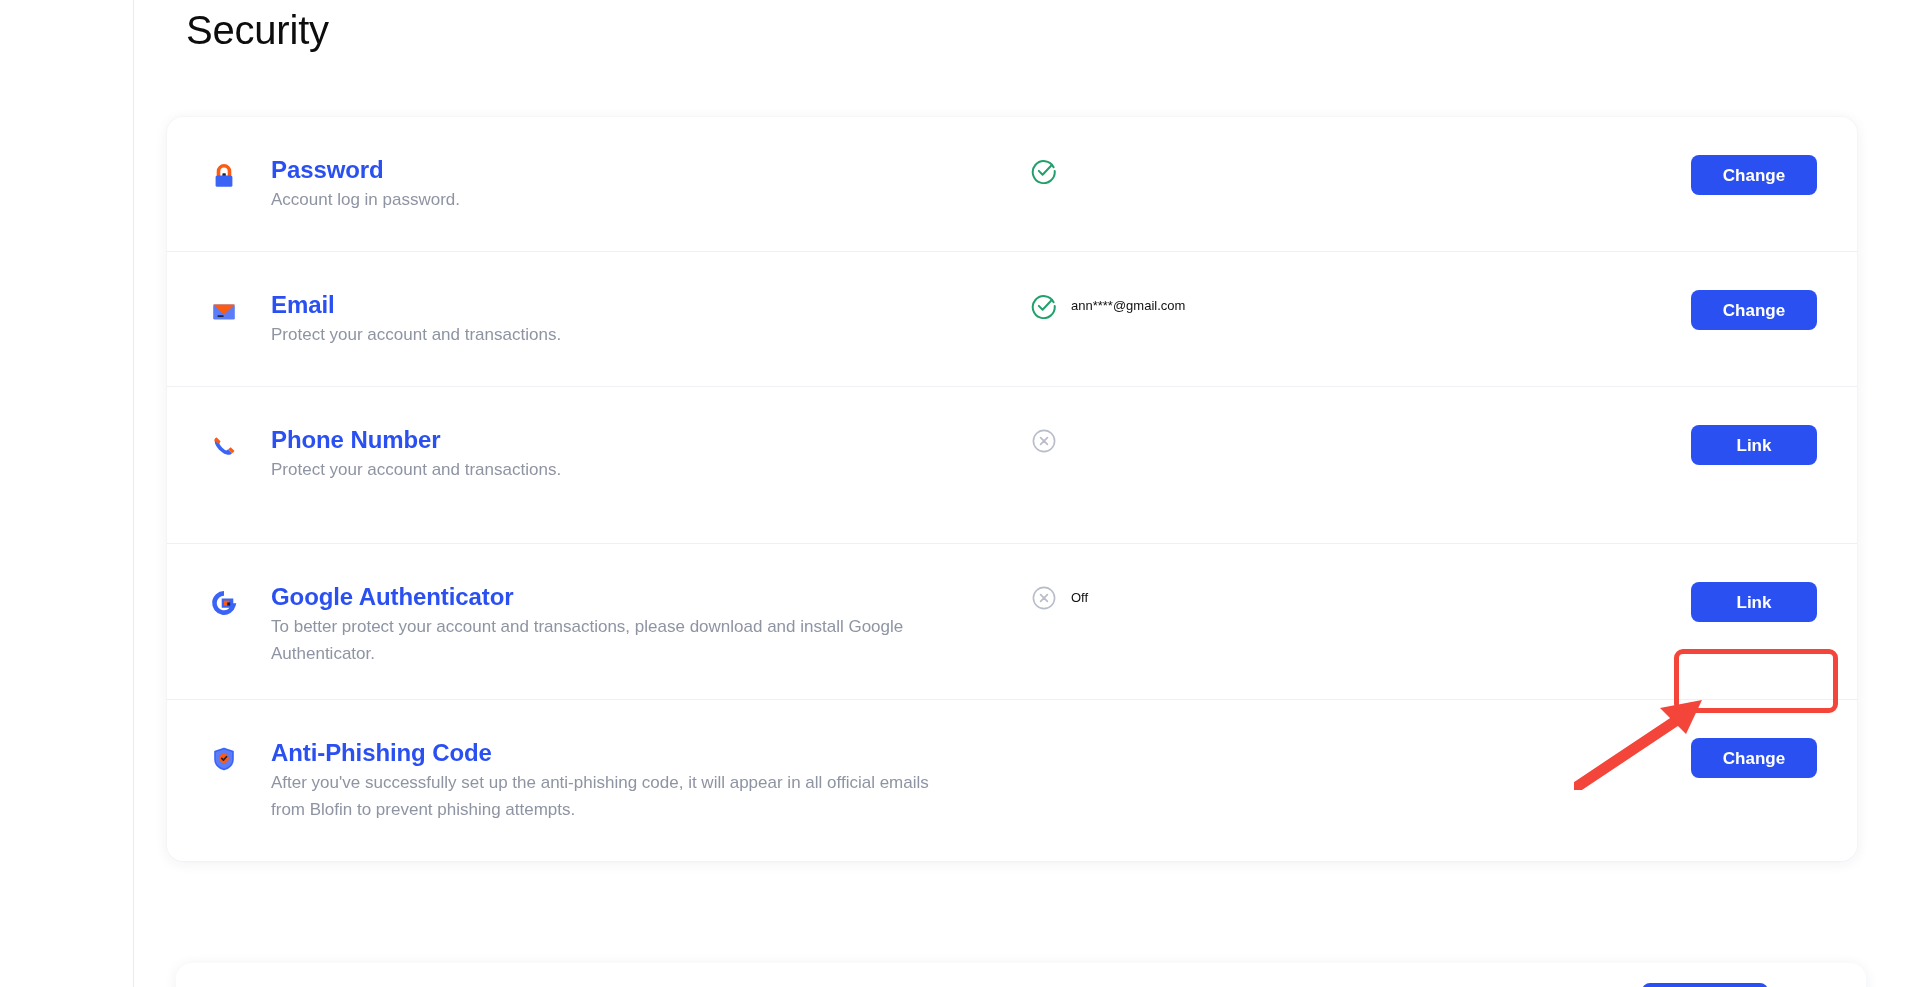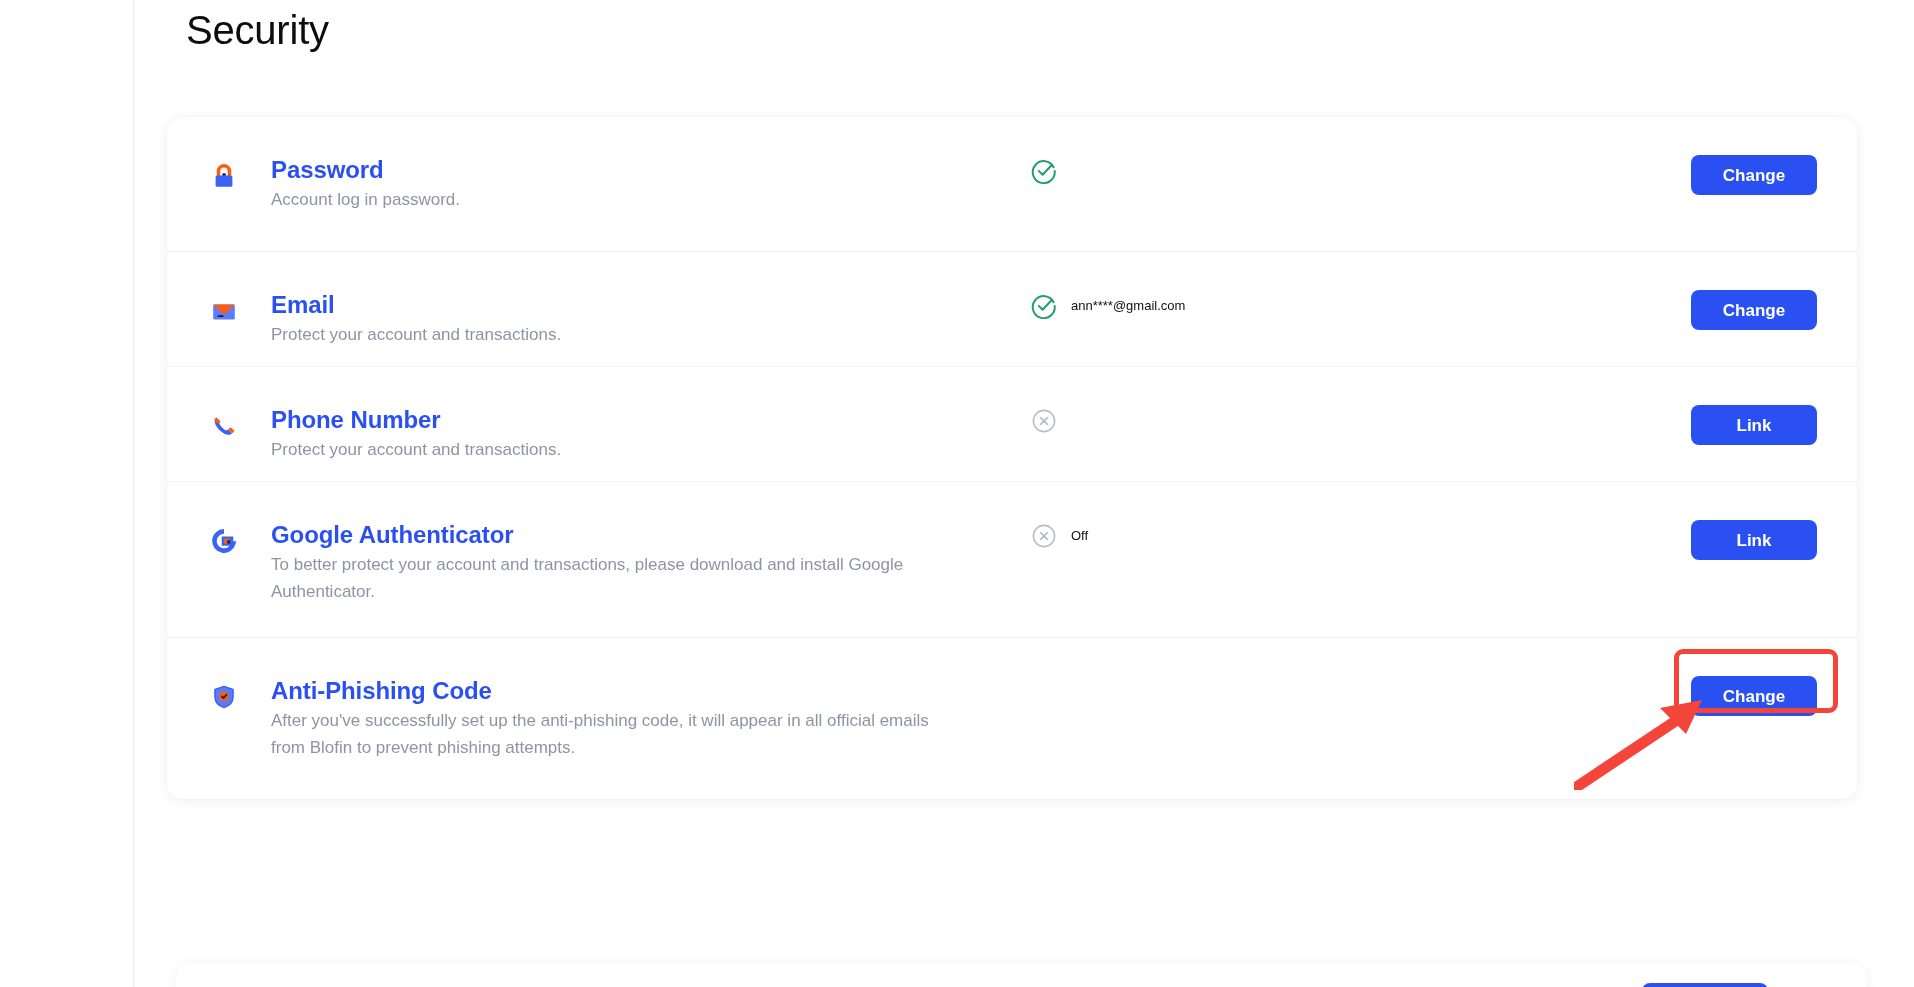--- a/index.html
+++ b/index.html
@@ -135,22 +135,22 @@
     font-weight: 700;
     border: none;
     border-radius: 8px;
     cursor: pointer;
     font-family: "Liberation Sans", sans-serif;
     line-height: 1;
   }
 
   
   .r-password   { padding-top: 38px; padding-bottom: 38px; }
-  .r-email      { padding-top: 38px; padding-bottom: 18px; }
-  .r-phone      { padding-top: 38px; padding-bottom: 18px; }
+  .r-email      { padding-top: 38px; padding-bottom: 38px; }
+  .r-phone      { padding-top: 38px; padding-bottom: 60px; }
   .r-ga         { padding-top: 38px; padding-bottom: 32px; }
   .r-apc        { padding-top: 38px; padding-bottom: 38px; }
 
   
   .ico-check, .ico-cross {
     flex: 0 0 auto;
     width: 26px;
     height: 26px;
     display: block;
   }

